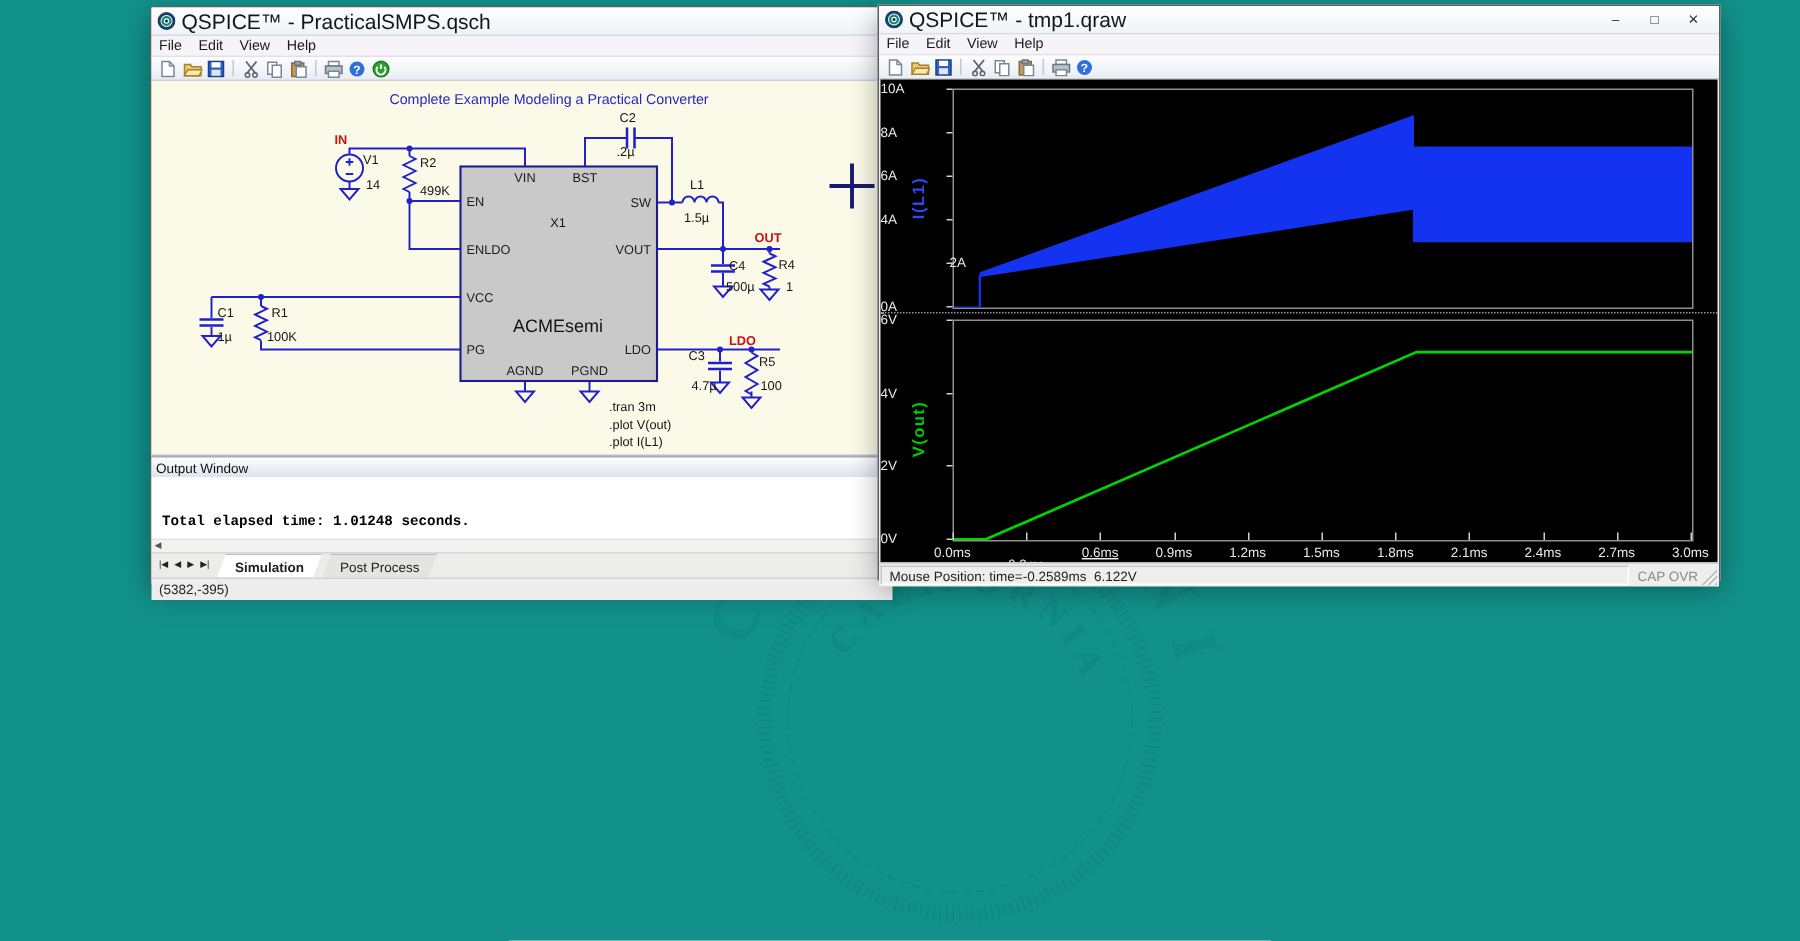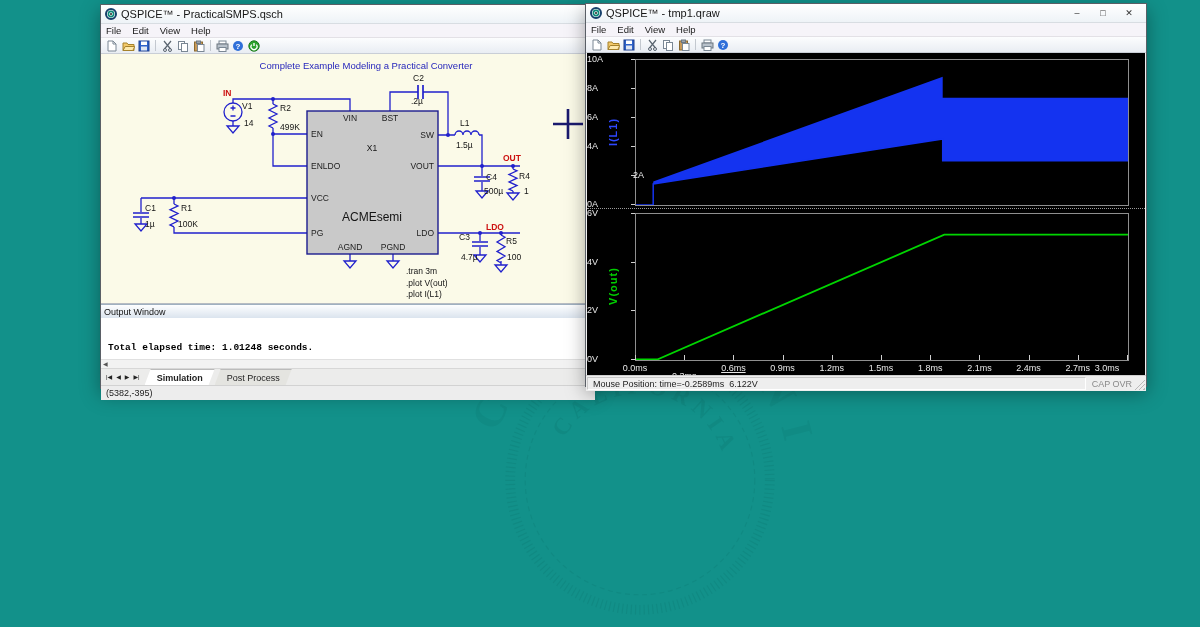--- a/index.html
+++ b/index.html
@@ -5,21 +5,21 @@
   html,body{margin:0;padding:0;}
   body{width:1200px;height:627px;overflow:hidden;font-family:"Liberation Sans",sans-serif;}
   #stage{position:relative;width:1200px;height:627px;background:#12918a;overflow:hidden;}
 
   
   #watermark{position:absolute;left:120px;top:330px;z-index:0;pointer-events:none;}
 
   
   .win{position:absolute;background:#f0f0f0;border:1px solid #5a5f66;box-shadow:0 6px 18px rgba(0,0,0,.35);}
   .titlebar{height:18px;background:linear-gradient(#ffffff,#eef3f7);display:flex;align-items:center;padding:0 4px;border-bottom:1px solid #d8dde2;}
-  .titlebar .tl-text{font-size:11px;color:#161616;margin-left:4px;white-space:nowrap;}
+  .titlebar .tl-text{font-size:14px;color:#161616;margin-left:4px;white-space:nowrap;}
   .winbtns{margin-left:auto;display:flex;}
   .winbtn{width:26px;height:17px;display:flex;align-items:center;justify-content:center;font-size:9px;color:#333;cursor:default;}
   .menubar{height:13px;background:#f6f4f9;display:flex;align-items:center;padding-left:5px;border-bottom:1px solid #e3e1e6;}
   .menubar span{font-size:9.5px;color:#1a1a1a;margin-right:11px;}
   .toolbar{height:15px;background:linear-gradient(#fcfdfe,#e9edf3);display:flex;align-items:center;padding-left:3px;border-bottom:1px solid #c9ced6;}
   .tbtn{width:16px;height:14px;display:flex;align-items:center;justify-content:center;}
   .tsep{width:1px;height:11px;background:#c3c8cf;margin:0 3px;}
   .tbtn svg{display:block;}
 
   
@@ -456,21 +456,21 @@
         <span class="tick-label x" style="left: 274px; top: 310px;">1.5ms</span>
         <div class="tickmark-x" style="left: 294px; top: 302px;"></div>
         <span class="tick-label x" style="left: 323.2px; top: 310px;">1.8ms</span>
         <div class="tickmark-x" style="left: 343.2px; top: 302px;"></div>
         <span class="tick-label x" style="left: 372.4px; top: 310px;">2.1ms</span>
         <div class="tickmark-x" style="left: 392.4px; top: 302px;"></div>
         <span class="tick-label x" style="left: 421.6px; top: 310px;">2.4ms</span>
         <div class="tickmark-x" style="left: 441.6px; top: 302px;"></div>
         <span class="tick-label x" style="left: 470.8px; top: 310px;">2.7ms</span>
         <div class="tickmark-x" style="left: 490.8px; top: 302px;"></div>
-        <span class="tick-label x" style="left: 500px; top: 310px; text-align: center;">3.0ms</span>
+        <span class="tick-label x" style="left: 520px; top: 310px; text-align: center;">3.0ms</span>
         <div class="tickmark-x" style="left: 540px; top: 302px;"></div>
         <div class="axis-title" style="color: rgb(0, 204, 0); left: 26px; top: 233px;">V(out)</div>
       </div>
 
     <div class="rstatus">
       <span class="lcell">Mouse Position: time=-0.2589ms  6.122V</span>
       <span class="rcell">CAP OVR</span>
       <span class="grip"></span>
     </div>
   </div>

